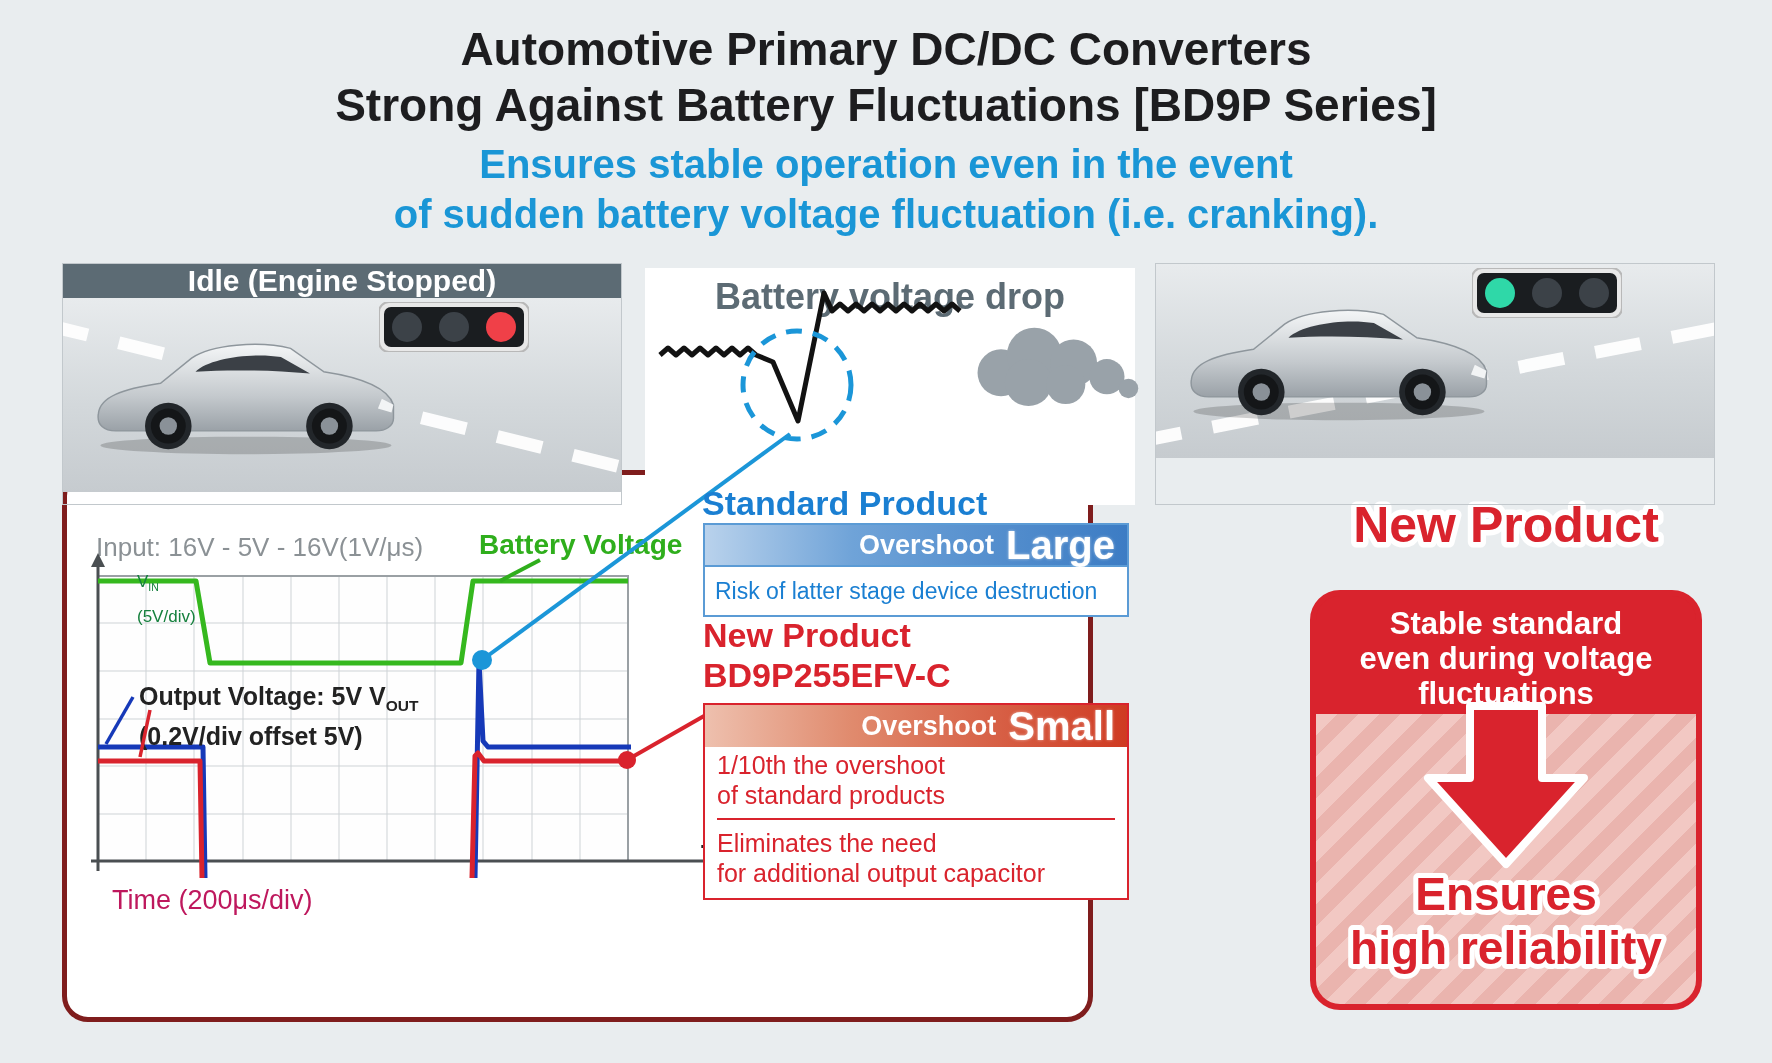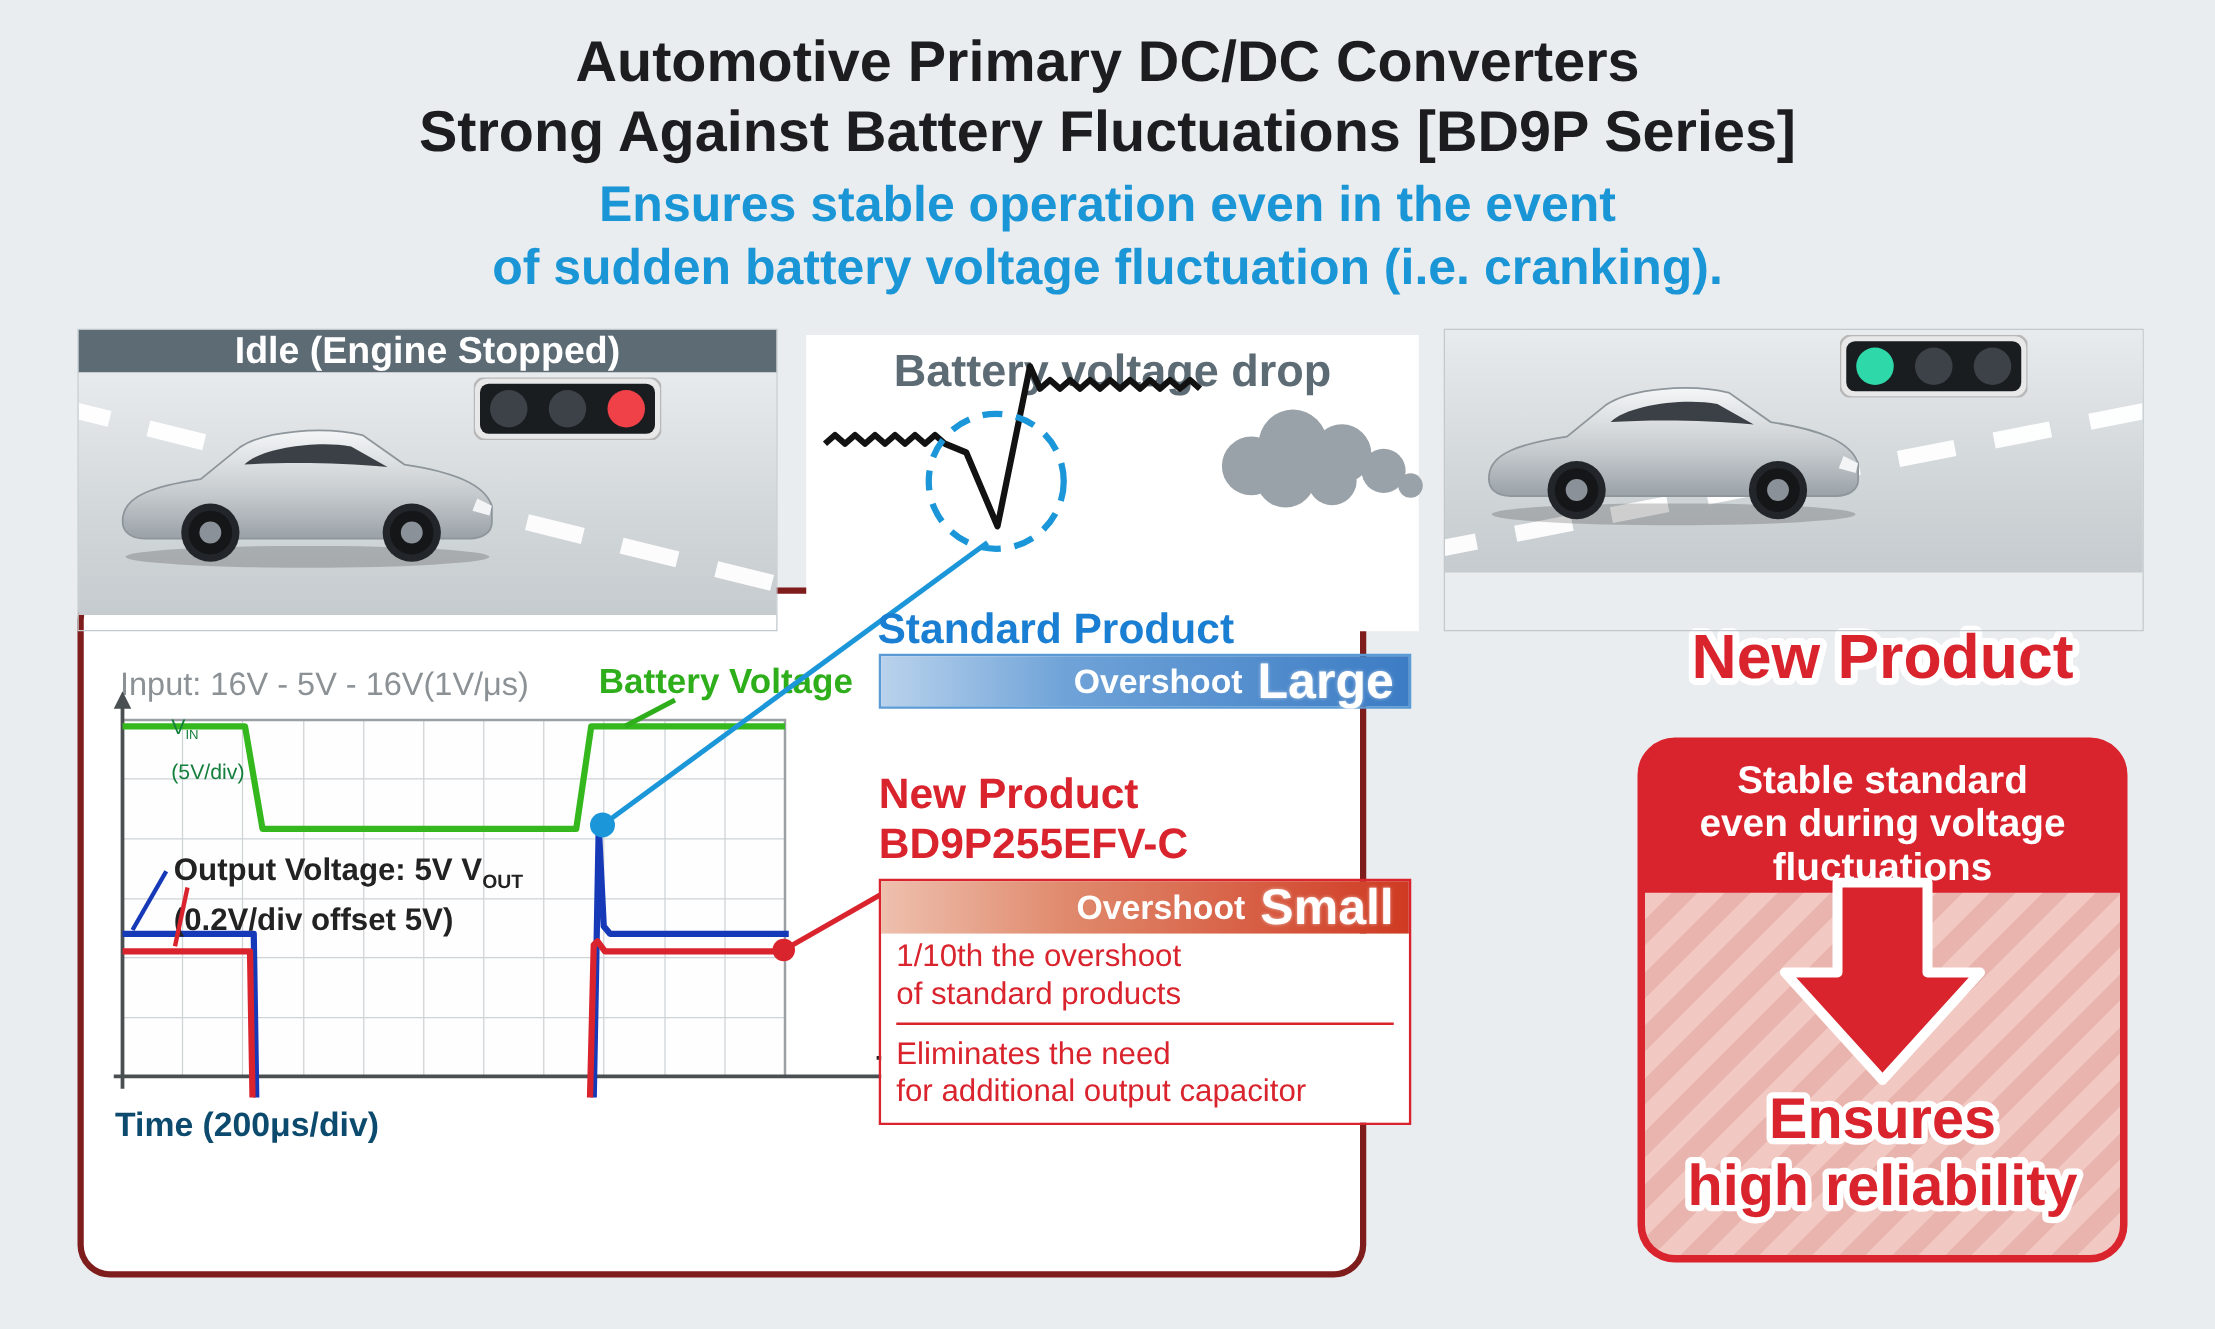--- a/index.html
+++ b/index.html
@@ -28,21 +28,21 @@
   #wave-svg{position:absolute;left:0;top:20px;width:490px;height:217px}
 
   #cloud-svg{position:absolute;left:962px;top:312px;width:180px;height:98px;z-index:15}
 
   #scope-box{position:absolute;left:62px;top:470px;width:1031px;height:552px;background:#fff;border:5px solid #7f1d1d;border-radius:26px;z-index:5}
   #input-label{position:absolute;left:29px;top:57px;font-size:26px;color:#8b9195}
   #battery-label{position:absolute;left:412px;top:54px;font-size:28px;font-weight:700;color:#2fae1c}
   #scope-svg{position:absolute;left:11px;top:76px;width:680px;height:340px}
   #vin-label{position:absolute;left:70px;top:92px;font-size:17px;font-weight:400;color:#15803d;line-height:29px}
   #vout-label{position:absolute;left:72px;top:206px;font-size:25px;font-weight:700;color:#222;line-height:30px}
-  #time-div-label{position:absolute;left:25px;top:410px;font-size:27px;font-weight:700;color:#0c4a6e}
+  #time-div-label{position:absolute;left:45px;top:410px;font-size:27px;font-weight:400;color:#be185d}
   #time-axis-label{position:absolute;left:634px;top:364px;font-size:28px;font-weight:700;color:#222}
   sub{font-size:.62em}
 
   #std-heading{position:absolute;left:702px;top:484px;font-size:34px;font-weight:700;color:#1a7fd2;z-index:60}
   .callout-box{position:absolute;width:426px}
   #std-box{left:636px;top:48px;border:2px solid #5b9bd5}
   #new-box{left:636px;top:228px;border:2px solid #d9232d}
   .banner{display:flex;align-items:center;justify-content:flex-end;gap:12px;padding-right:12px;color:#fff;font-weight:700}
   #std-box .banner{height:40px;background:linear-gradient(90deg,#b9d2ec 0%,#6fa3d8 35%,#3c7cc4 100%)}
   #new-box .banner{height:42px;background:linear-gradient(90deg,#eec0ae 0%,#e08a6d 35%,#cf3a22 100%)}
@@ -118,20 +118,23 @@
       <span>(0.2V/div offset 5V)</span>
     </div>
     <div id="time-div-label">Time (200μs/div)</div>
     <div id="time-axis-label">Time</div>
 
     <div id="std-box" class="callout-box">
       <div class="banner">
         <span class="lbl">Overshoot</span>
         <span class="size">Large</span>
       </div>
+      <div class="cbody">
+        <span>Risk of latter stage device destruction</span>
+      </div>
     </div>
 
     <div id="new-heading">
       <span>New Product</span><br>
       <span>BD9P255EFV-C</span>
     </div>
     <div id="new-box" class="callout-box">
       <div class="banner">
         <span class="lbl">Overshoot</span>
         <span class="size">Small</span>

